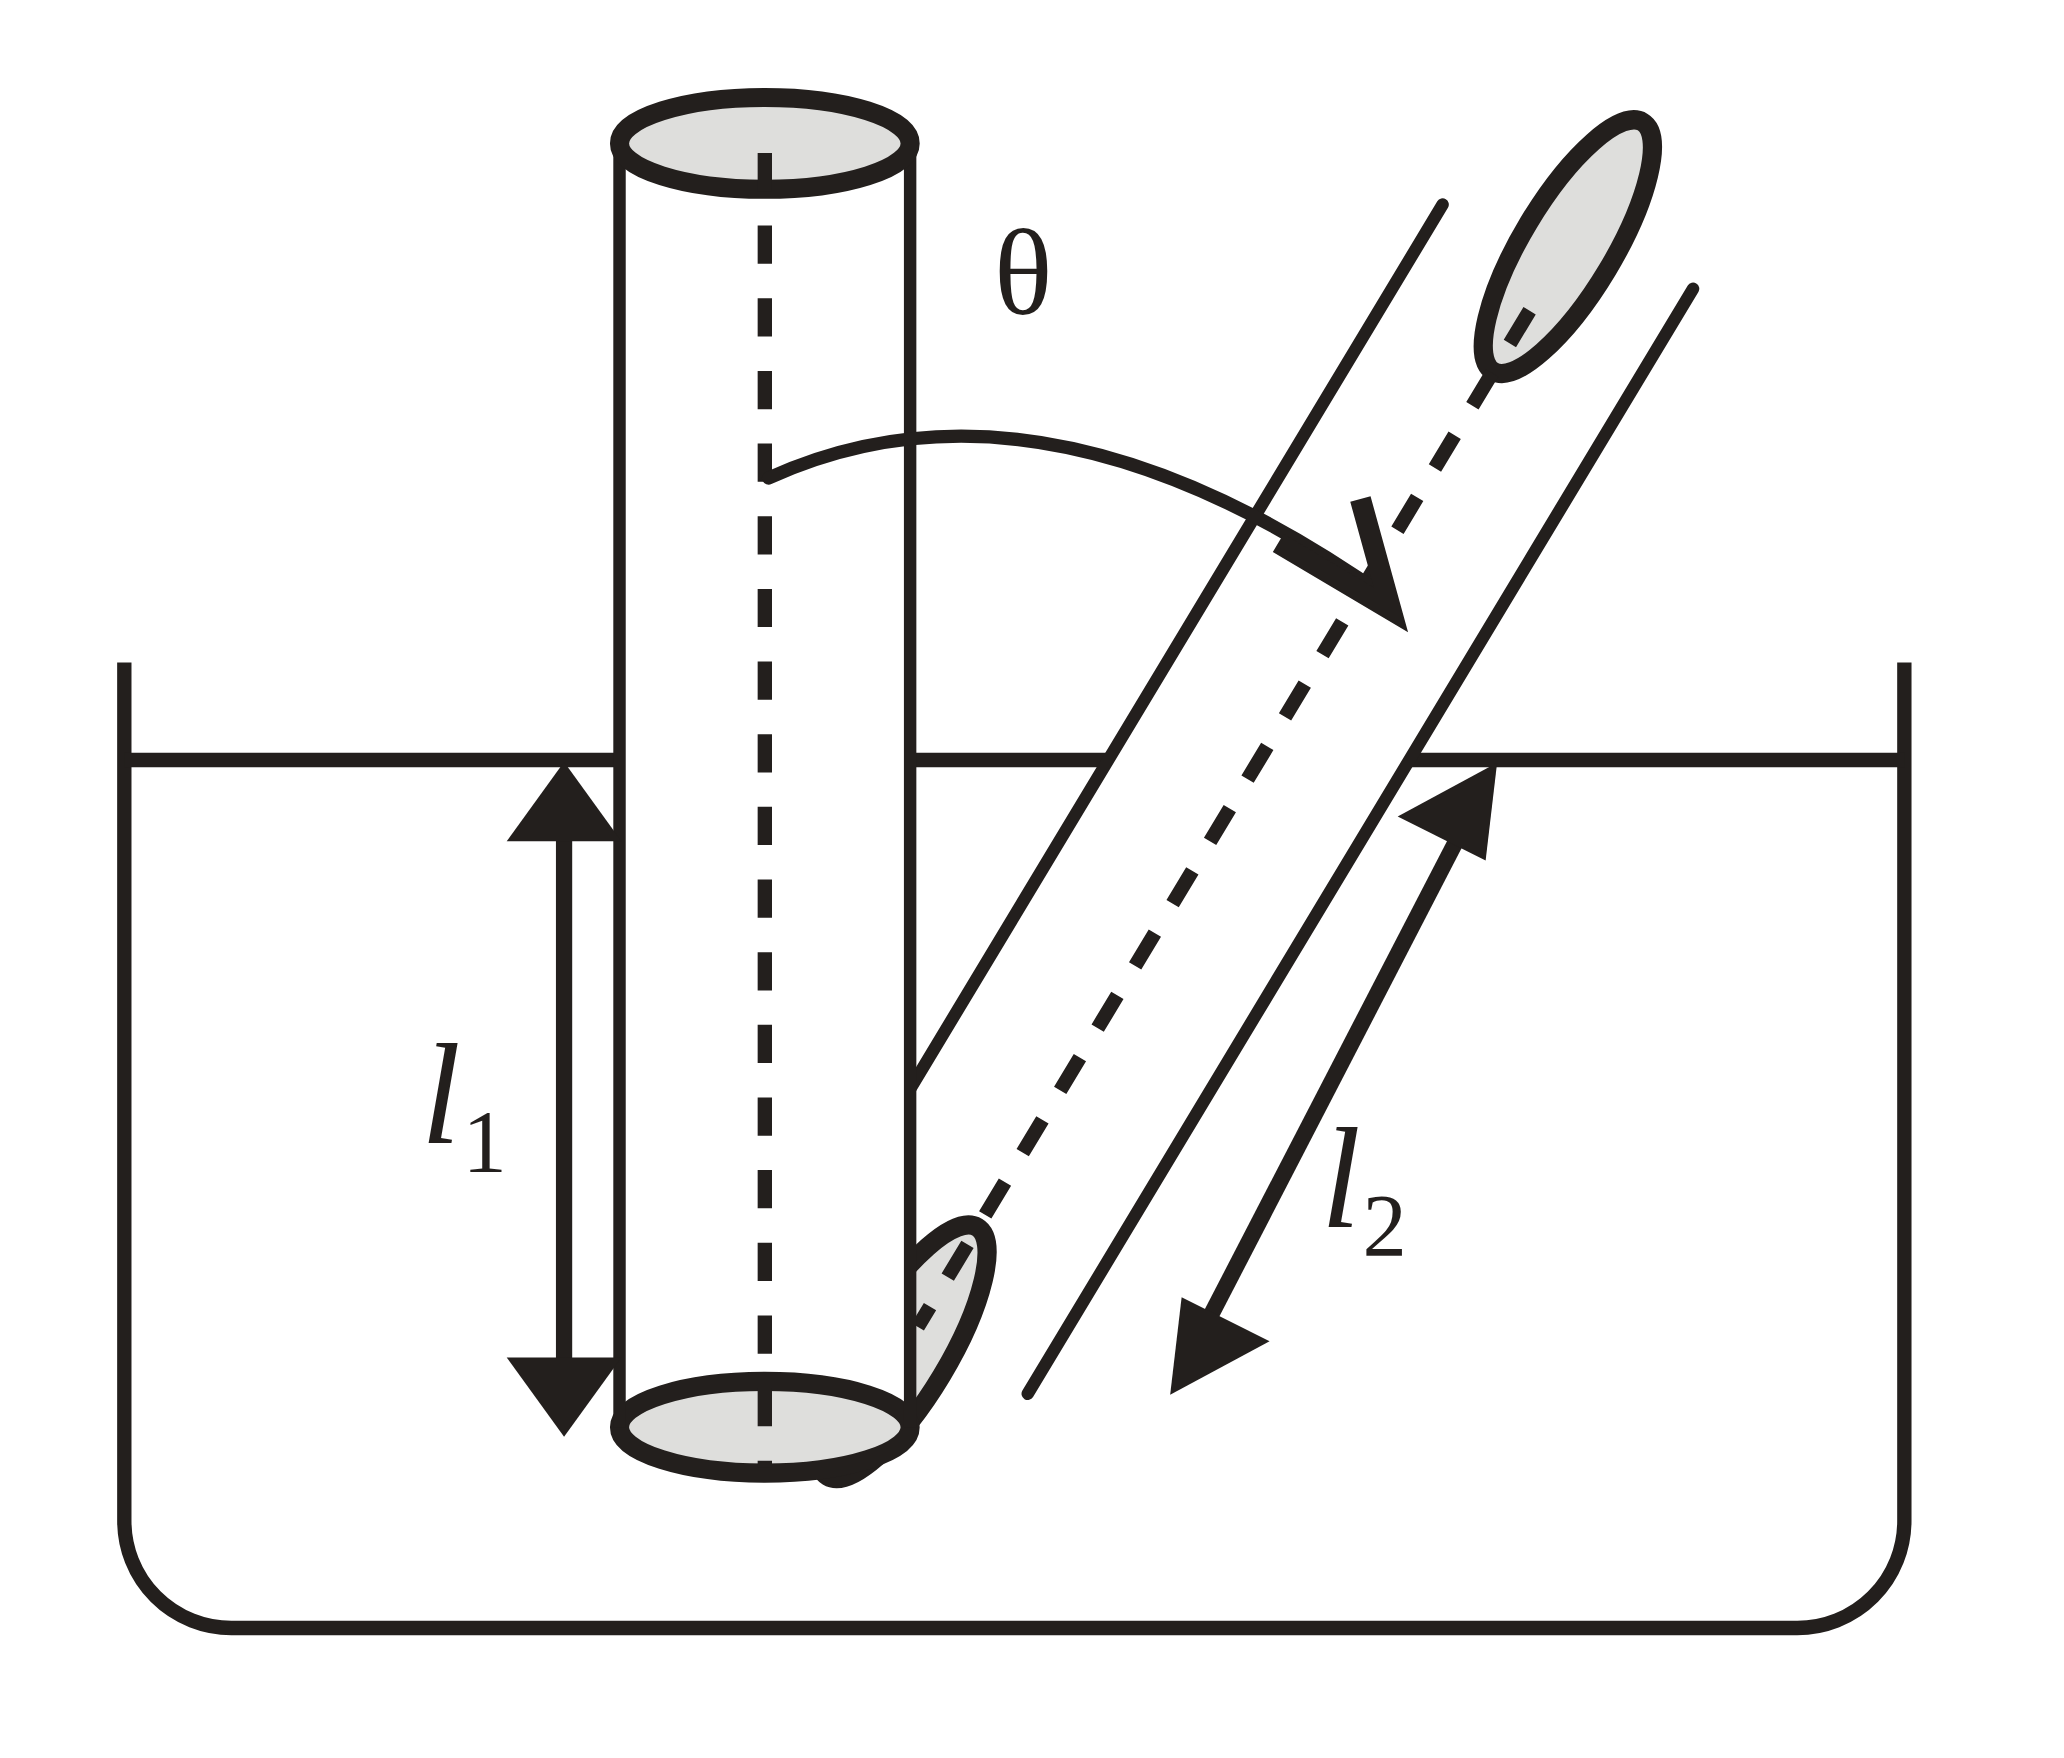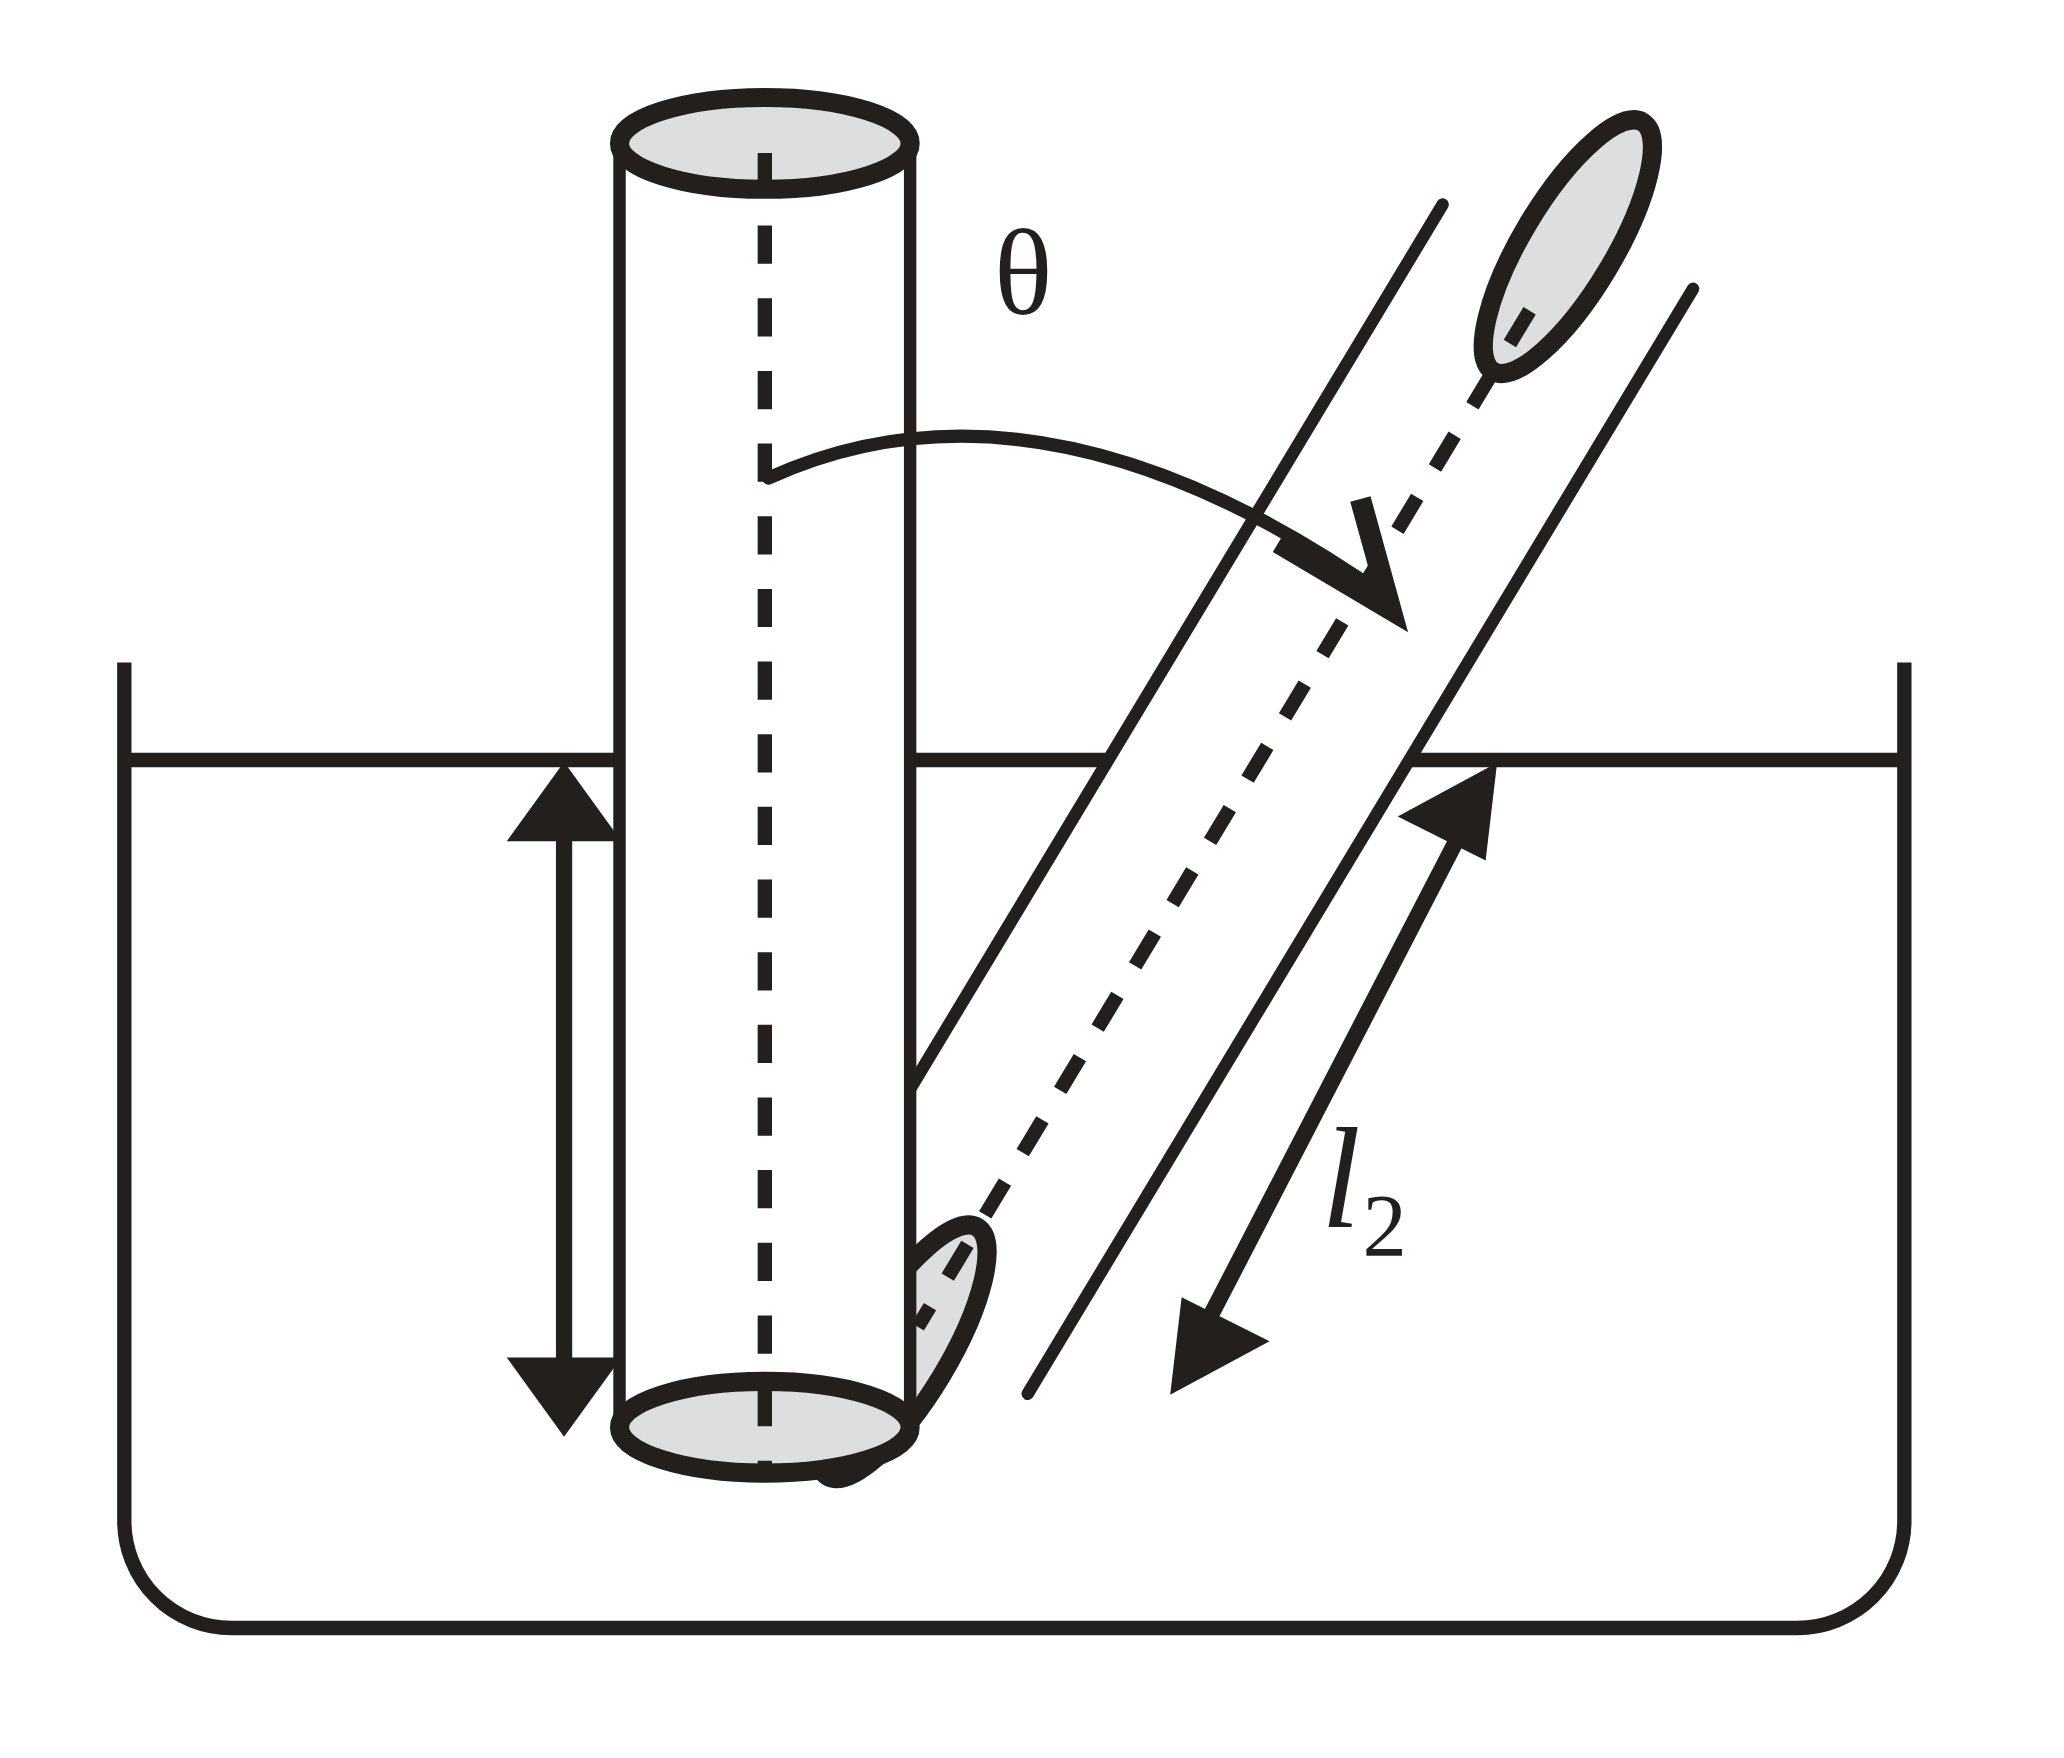--- a/index.html
+++ b/index.html
@@ -81,19 +81,22 @@
 
       <polygon points="1224,1459 1236,1357 1328,1403" fill="#231f1d"></polygon>
     </g>
 
   </svg>
 
   <div class="lbl" id="theta-label">
     <span>θ</span>
   </div>
 
+  <div class="lbl" id="l1-label">
+    <span class="base">l</span><span class="sub">1</span>
+  </div>
 
   <div class="lbl" id="l2-label">
     <span class="base">l</span><span class="sub">2</span>
   </div>
 
 </div>
 
 
 </body></html>

